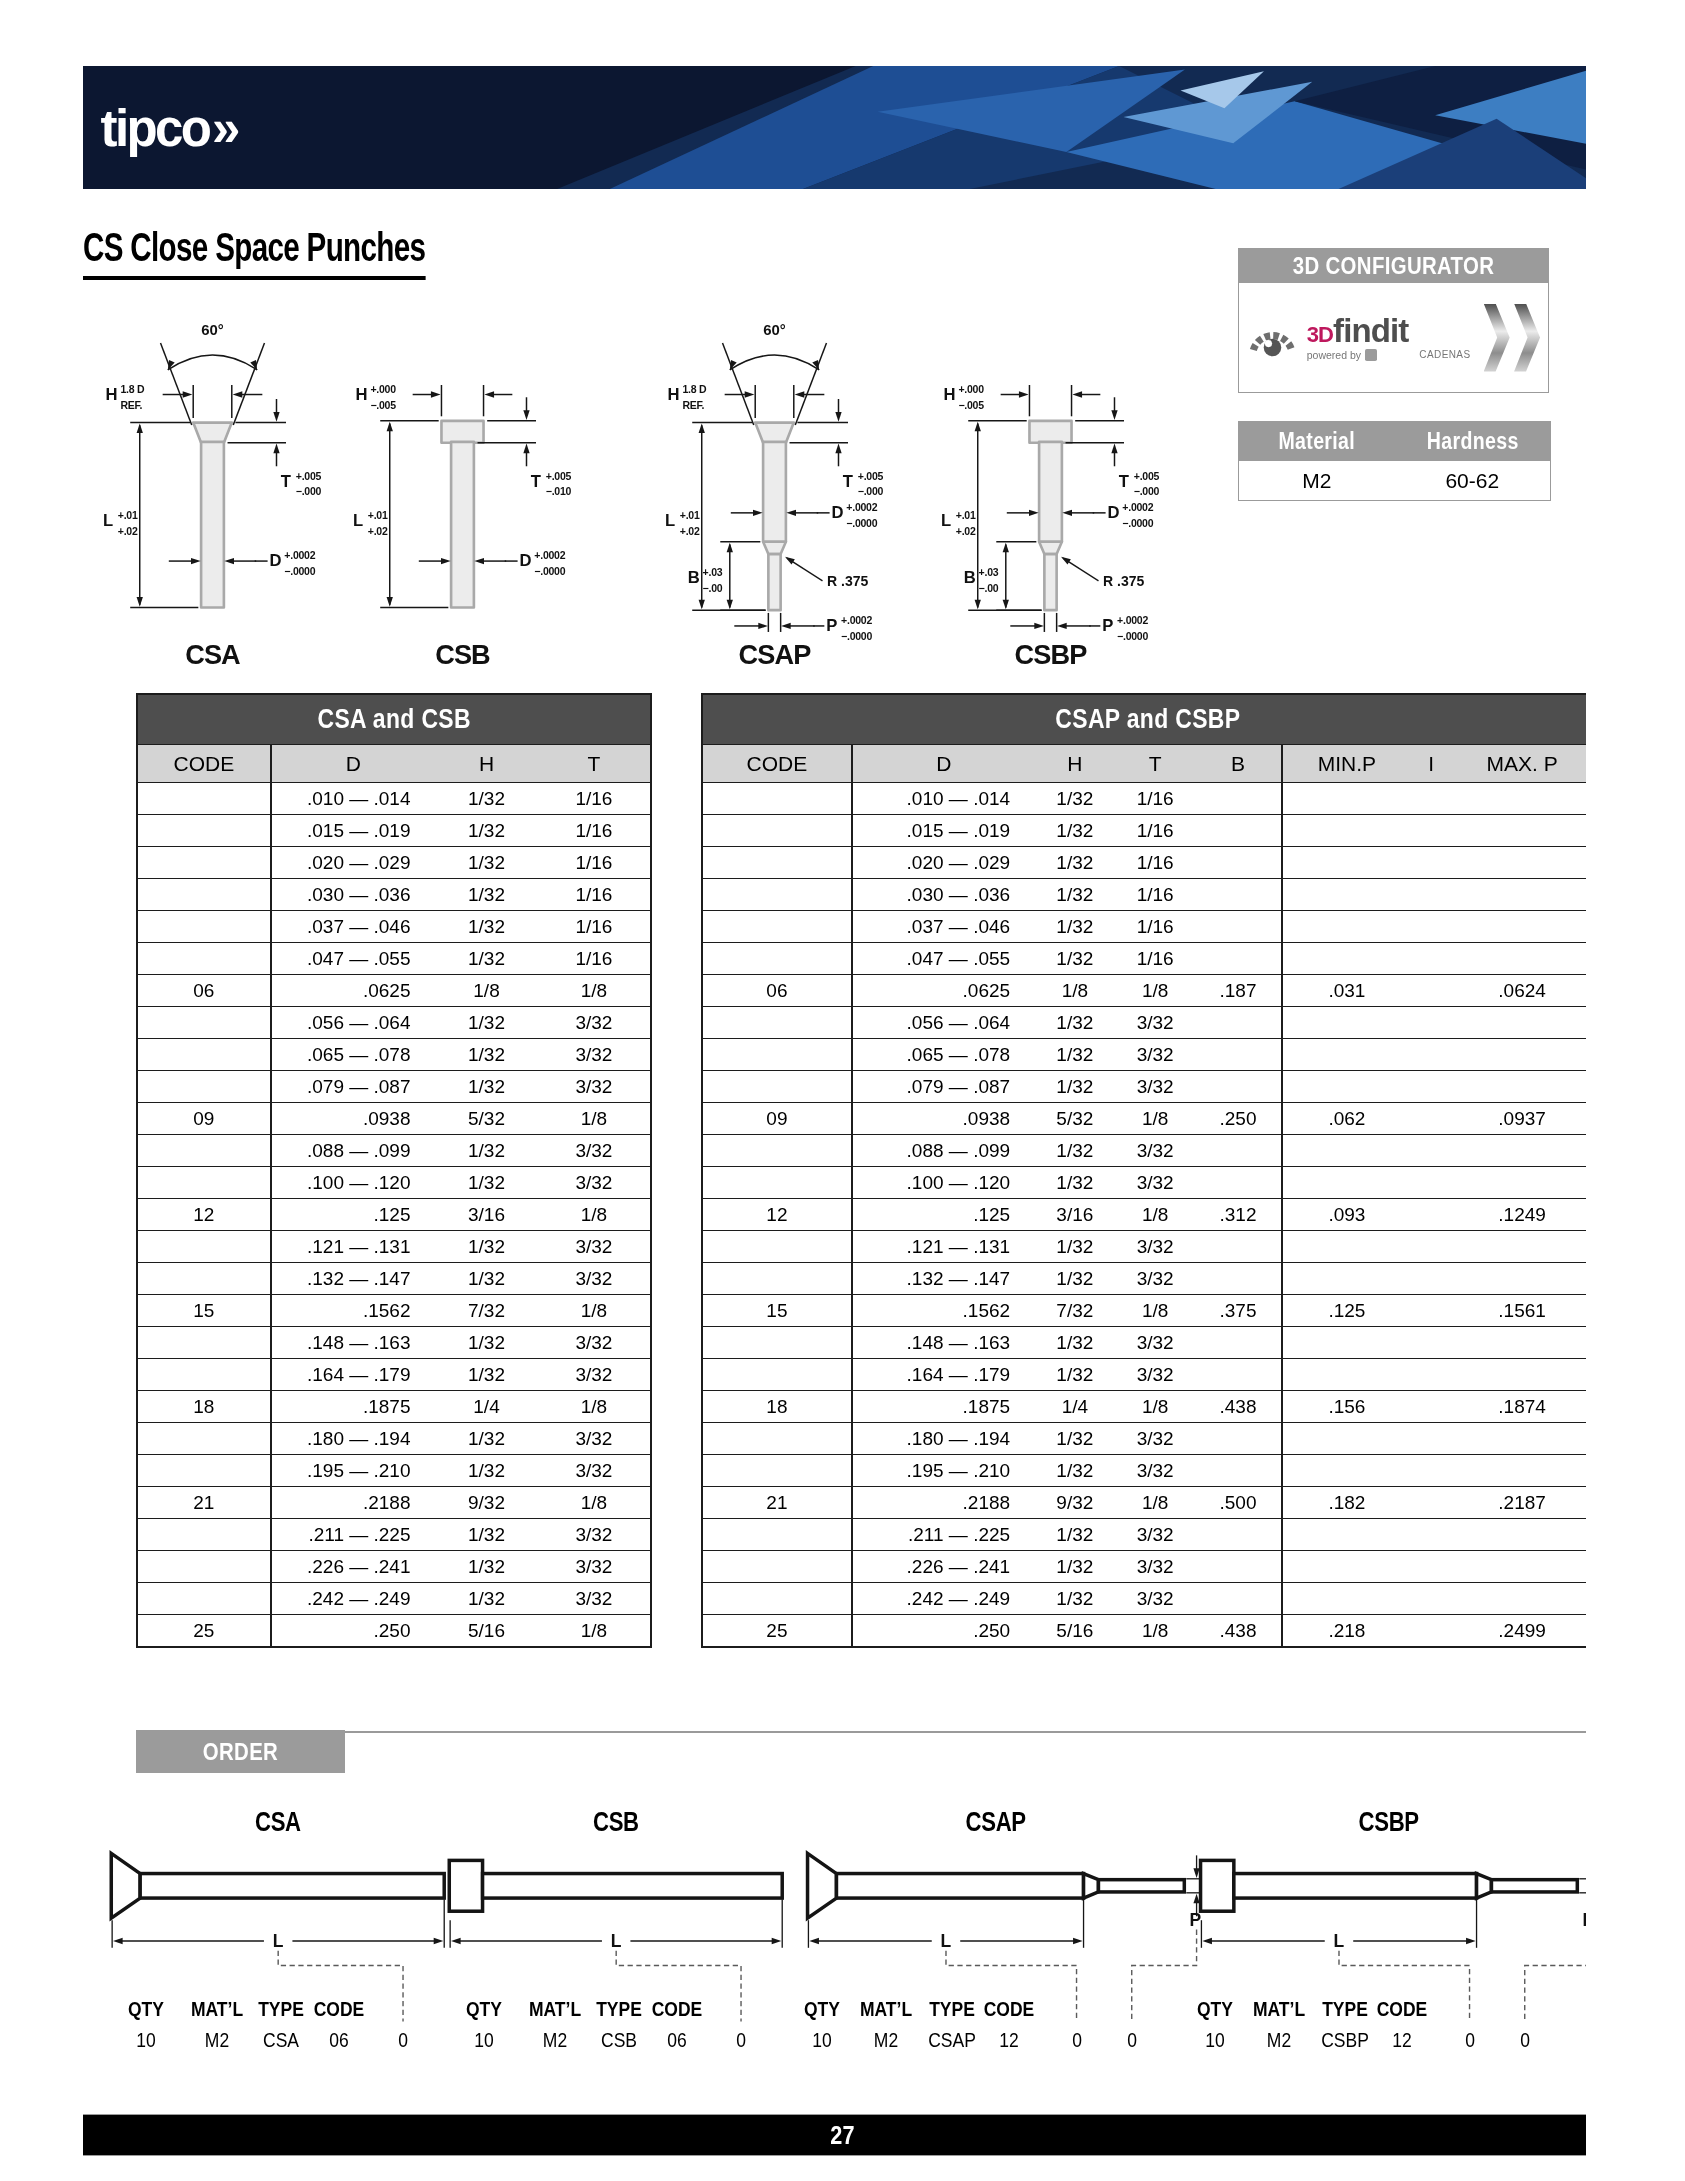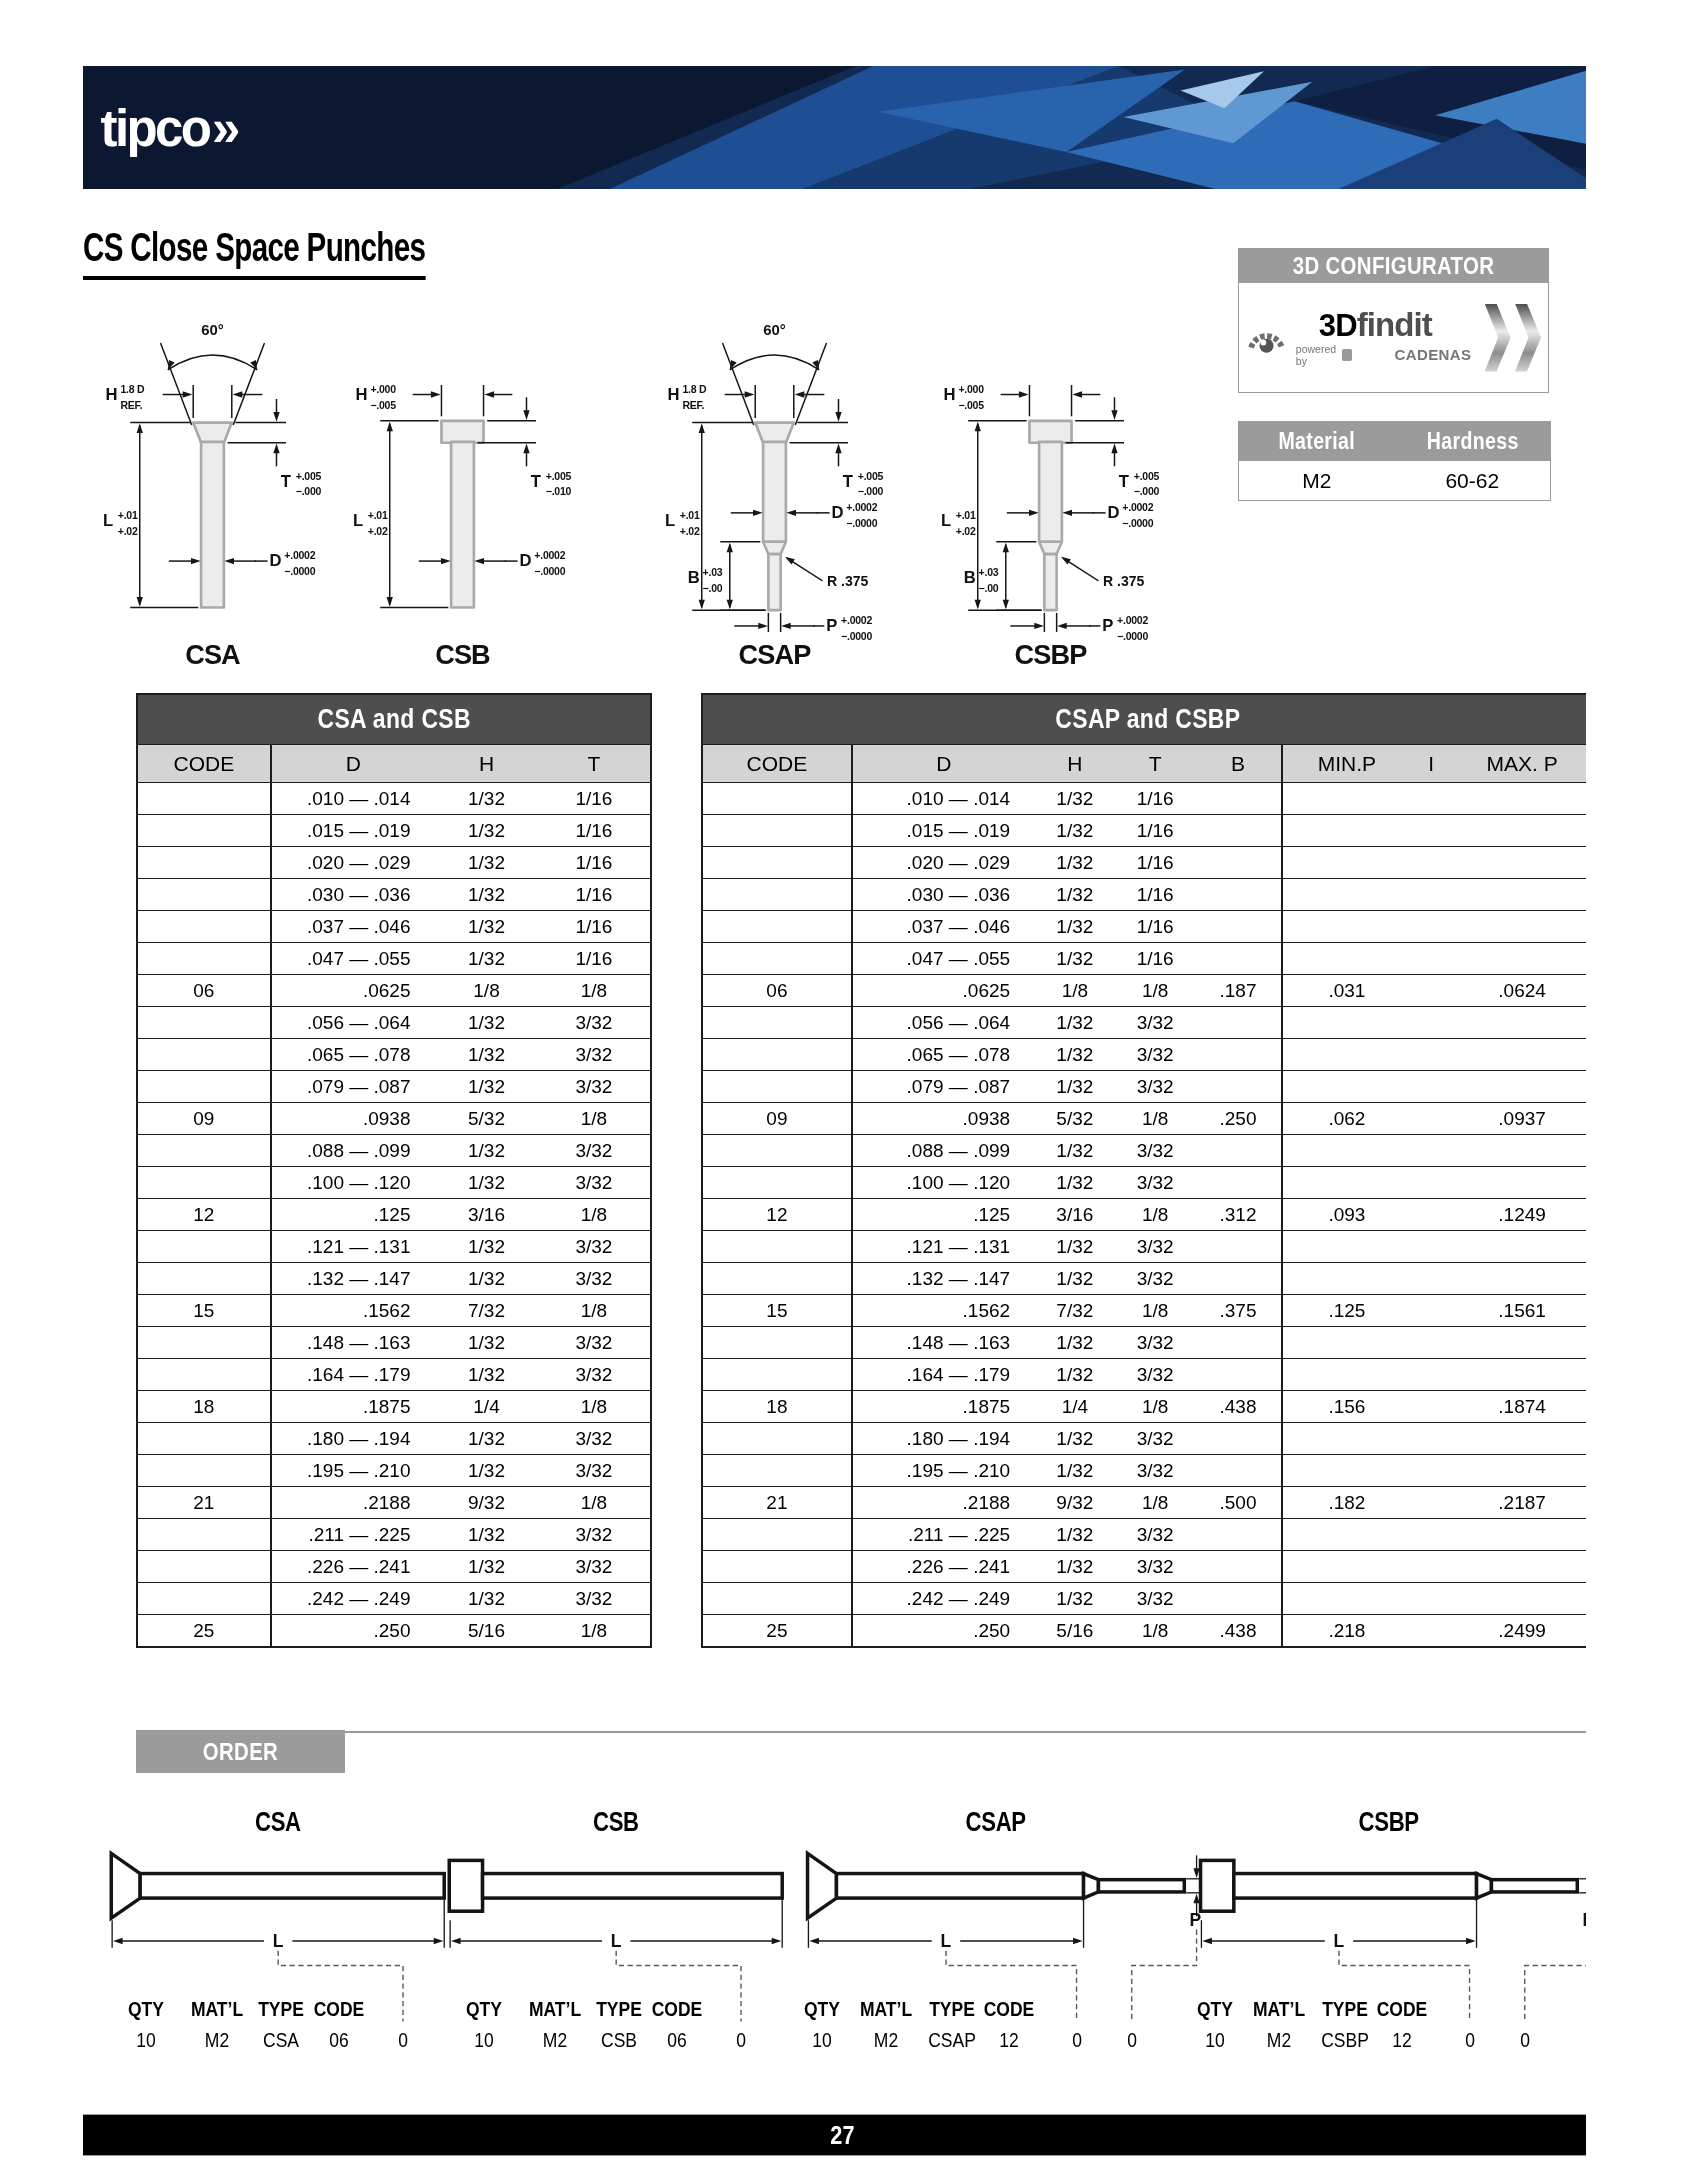--- a/index.html
+++ b/index.html
@@ -16,25 +16,25 @@
   .title{position:absolute;left:83px;top:225px;}
   .title-in{display:inline-block;font-size:40px;font-weight:bold;letter-spacing:-0.9px;white-space:nowrap;transform:scaleX(.74);transform-origin:left bottom;border-bottom:4.4px solid #000;padding-bottom:6.1px;}
 
   .cond{display:inline-block;transform:scaleX(.85);letter-spacing:0.4px;}
 
   
   .cfg{position:absolute;left:1238px;top:248px;width:311px;}
   .cfg-head{height:35px;background:#9b9b9b;color:#fff;text-align:center;font-weight:bold;font-size:24px;line-height:35px;}
   .cfg-body{height:109px;border:1.8px solid #9b9b9b;border-top:none;background:#fff;display:flex;align-items:center;justify-content:center;gap:8.8px;padding:0 7px;}
   .cfg-logo{line-height:1;}
-  .l3d{color:#000000;font-weight:bold;font-size:31px;letter-spacing:-0.9px;margin-left:23px;}
+  .l3d{color:#be185d;font-weight:bold;font-size:22px;letter-spacing:-0.9px;}
   .lfind{color:#4e4e4e;font-weight:bold;font-size:33px;letter-spacing:-0.9px;}
   .cfg-pow{font-size:10.5px;color:#777;display:flex;align-items:center;gap:3.5px;justify-content:space-between;margin-top:1.8px;}
   .cad-ic{width:12.3px;height:12.3px;background:#9b9b9b;display:inline-block;border-radius:1.8px;}
-  .cad{font-weight:bold;color:#767676;font-size:15px;letter-spacing:0.4px;margin-left:39px;}
+  .cad{font-weight:normal;color:#767676;font-size:10px;letter-spacing:0.4px;margin-left:39px;}
   .chevs{display:flex;}
   .chevs i{display:inline-block;width:26px;height:68px;margin-left:4.4px;background:linear-gradient(180deg,#4f4f4f,#ececec 40%,#8d8d8d 72%,#d4d4d4);clip-path:polygon(0 0,46% 0,100% 50%,46% 100%,0 100%,52% 50%);}
 
   
   .mat{position:absolute;left:1238px;top:421px;width:311px;border:1.8px solid #9b9b9b;background:#fff;}
   .mat-head{display:flex;background:#9b9b9b;height:39px;}
   .mat-head span{flex:1;text-align:center;color:#fff;font-weight:bold;font-size:23px;line-height:39px;}
   .mat-row{display:flex;height:39px;}
   .mat-row span{flex:1;text-align:center;font-size:21px;line-height:39px;}
 

